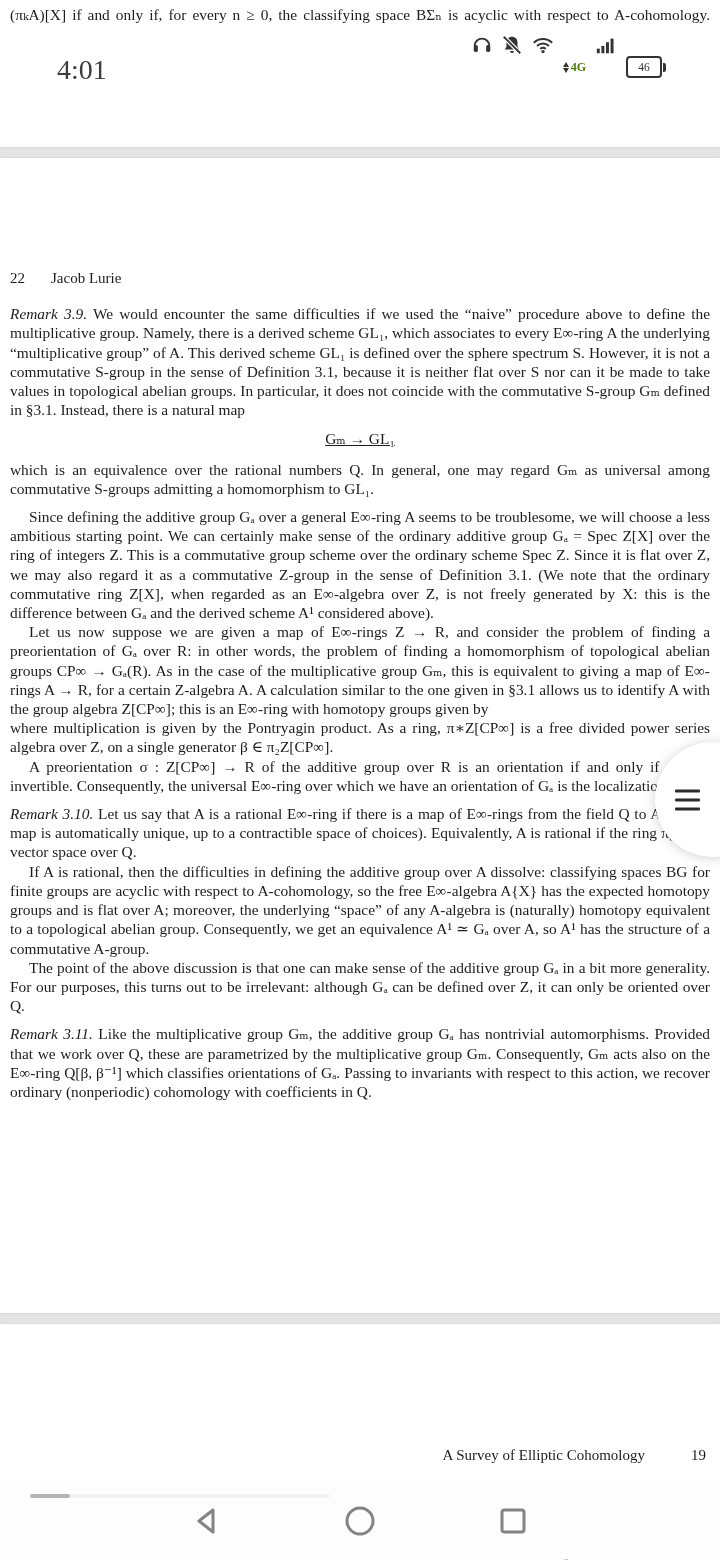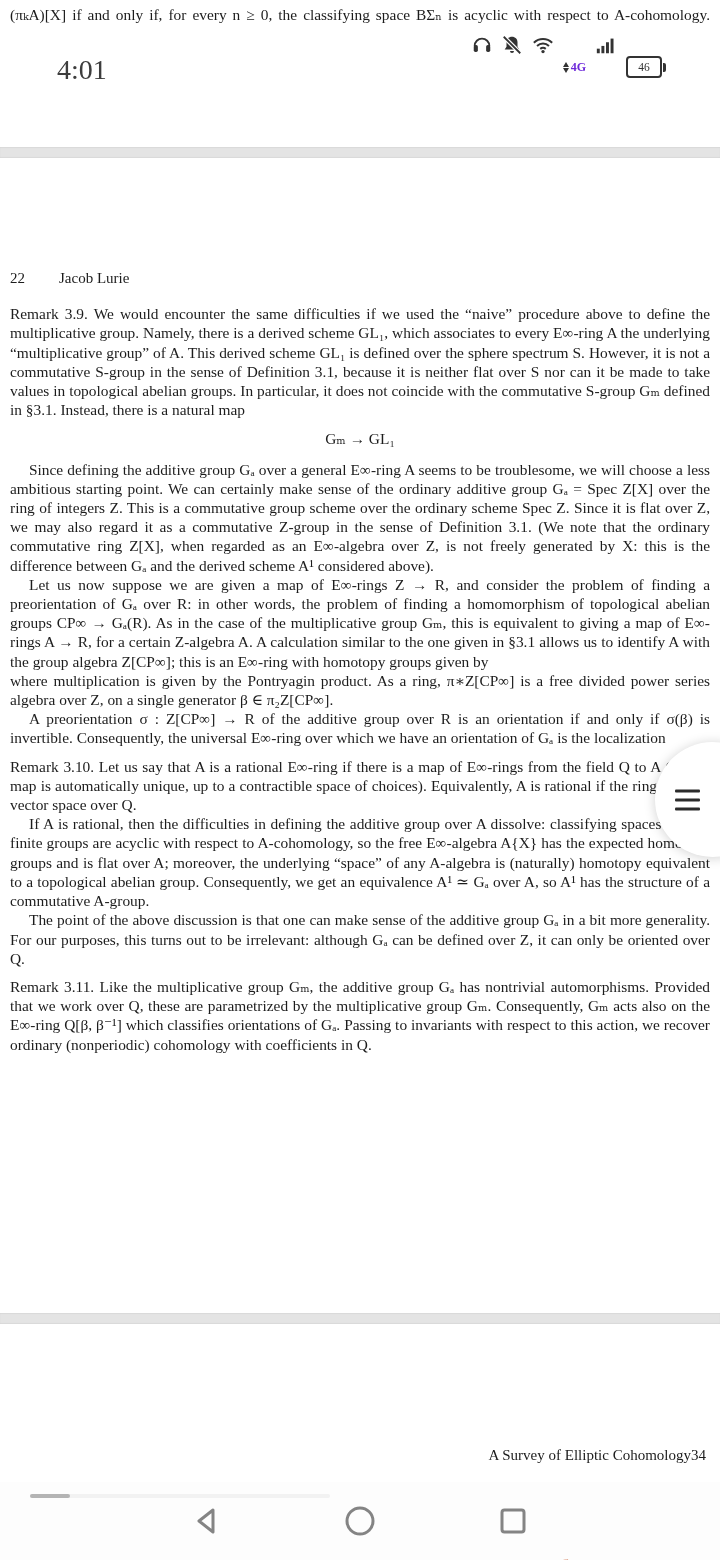--- a/index.html
+++ b/index.html
@@ -7,34 +7,34 @@
           font-family:"Liberation Serif","DejaVu Serif",serif;color:#1c1c1c;}
 
   
   .doc-text{font-size:15.4px;line-height:19.2px;}
   #top-fragment{position:absolute;top:5px;left:10px;right:10px;text-align:justify;text-align-last:justify;}
   .page-band{position:absolute;left:0;right:0;height:11px;background:#e4e4e4;
              box-shadow:inset 0 1px 1px rgba(0,0,0,.05), inset 0 -1px 1px rgba(0,0,0,.05);}
   #band1{top:147px;} #band2{top:1313px;}
 
   #page22{position:absolute;top:269px;left:10px;right:10px;}
-  .page-head{display:flex;gap:34px;margin-bottom:16px;font-size:15px;}
+  .page-head{display:flex;gap:26px;margin-bottom:16px;font-size:15px;}
   #page22 p{margin:0;text-align:justify;}
   p.indent{text-indent:19px;}
   p.remark{margin-top:9px !important;}
-  .lead{}
-  .display{margin:10px 0 11px 0 !important;text-align:center !important;text-align-last:center;}
+  .lead{font-style:italic;}
+  .display{margin:10px 0 11px 0 !important;text-align:center !important;text-align-last:center;text-decoration:underline;}
 
-  #footer23{position:absolute;top:1446px;right:14px;display:flex;font-size:15px;}
+  #footer23{position:absolute;top:1446px;right:14px;display:flex;gap:46px;font-size:15px;}
 
   
   .sans{font-family:Liberation Serif, serif;margin-top:40px;}
   #status-time{position:absolute;top:14px;left:57px;font-size:28px;color:#3d3d3d;}
   #status-icons{position:absolute;top:16px;right:54px;display:flex;align-items:center;gap:8px;}
-  .net-label{display:flex;align-items:center;gap:2px;font-size:12px;font-weight:bold;color:#6d28d9;}
+  .net-label{display:flex;align-items:center;gap:2px;font-size:12px;font-weight:bold;color:#4d7c0f;}
   .arrcol{display:flex;flex-direction:column;align-items:center;}
   .tri-up{width:0;height:0;border-left:3px solid transparent;border-right:3px solid transparent;border-bottom:5px solid #333;margin-bottom:1px;}
   .tri-down{width:0;height:0;border-left:3px solid transparent;border-right:3px solid transparent;border-top:5px solid #333;}
   .battery{display:flex;align-items:center;justify-content:center;}
   .battery-body{width:32px;height:18px;border:2px solid #333;border-radius:4px;display:flex;align-items:center;justify-content:center;
                 font-size:11.5px;color:#333;}
   .battery-cap{width:3px;height:9px;background:#333;border-radius:0 2px 2px 0;margin-left:1px;}
 
   
   #float-menu{position:absolute;top:742px;right:-50px;width:115px;height:115px;border-radius:50%;
@@ -110,20 +110,21 @@
   <div id="page22" class="doc-text">
     <div class="page-head">
       <span>22</span>
       <span>Jacob Lurie</span>
     </div>
 
     <p class="remark"><span class="lead">Remark 3.9.</span><span> We would encounter the same difficulties if we used the “naive” procedure above to define the multiplicative group. Namely, there is a derived scheme GL₁, which associates to every E∞-ring A the underlying “multiplicative group” of A. This derived scheme GL₁ is defined over the sphere spectrum S. However, it is not a commutative S-group in the sense of Definition 3.1, because it is neither flat over S nor can it be made to take values in topological abelian groups. In particular, it does not coincide with the commutative S-group Gₘ defined in §3.1. Instead, there is a natural map</span></p>
 
     <p class="display">Gₘ → GL₁</p>
 
+    <p>which is an equivalence over the rational numbers Q. In general, one may regard Gₘ as universal among commutative S-groups admitting a homomorphism to GL₁.</p>
 
     <p class="indent remark">Since defining the additive group Gₐ over a general E∞-ring A seems to be troublesome, we will choose a less ambitious starting point. We can certainly make sense of the ordinary additive group Gₐ = Spec Z[X] over the ring of integers Z. This is a commutative group scheme over the ordinary scheme Spec Z. Since it is flat over Z, we may also regard it as a commutative Z-group in the sense of Definition 3.1. (We note that the ordinary commutative ring Z[X], when regarded as an E∞-algebra over Z, is not freely generated by X: this is the difference between Gₐ and the derived scheme A¹ considered above).</p>
 
     <p class="indent">Let us now suppose we are given a map of E∞-rings Z → R, and consider the problem of finding a preorientation of Gₐ over R: in other words, the problem of finding a homomorphism of topological abelian groups CP∞ → Gₐ(R). As in the case of the multiplicative group Gₘ, this is equivalent to giving a map of E∞-rings A → R, for a certain Z-algebra A. A calculation similar to the one given in §3.1 allows us to identify A with the group algebra Z[CP∞]; this is an E∞-ring with homotopy groups given by</p>
 
 
     <p>where multiplication is given by the Pontryagin product. As a ring, π∗Z[CP∞] is a free divided power series algebra over Z, on a single generator β ∈ π₂Z[CP∞].</p>
 
     <p class="indent">A preorientation σ : Z[CP∞] → R of the additive group over R is an orientation if and only if σ(β) is invertible. Consequently, the universal E∞-ring over which we have an orientation of Gₐ is the localization</p>
 
@@ -135,21 +136,21 @@
 
     <p class="indent">The point of the above discussion is that one can make sense of the additive group Gₐ in a bit more generality. For our purposes, this turns out to be irrelevant: although Gₐ can be defined over Z, it can only be oriented over Q.</p>
 
     <p class="remark"><span class="lead">Remark 3.11.</span><span> Like the multiplicative group Gₘ, the additive group Gₐ has nontrivial automorphisms. Provided that we work over Q, these are parametrized by the multiplicative group Gₘ. Consequently, Gₘ acts also on the E∞-ring Q[β, β⁻¹] which classifies orientations of Gₐ. Passing to invariants with respect to this action, we recover ordinary (nonperiodic) cohomology with coefficients in Q.</span></p>
   </div>
 
   <div id="band2" class="page-band"></div>
 
   <div id="footer23" class="doc-text">
     <span>A Survey of Elliptic Cohomology</span>
-    <span>34</span>
+    <span>19</span>
   </div>
 
   <div id="float-menu">
     <span class="hamburger">
         <span></span>
         <span></span>
         <span></span>
       </span>
   </div>
 

